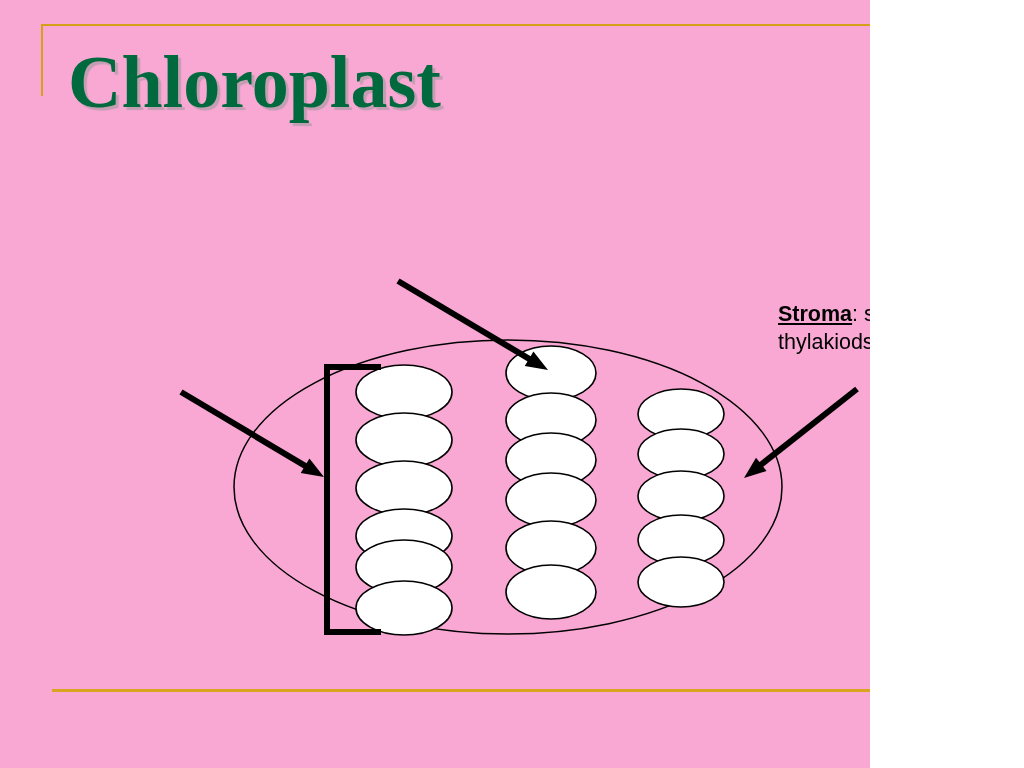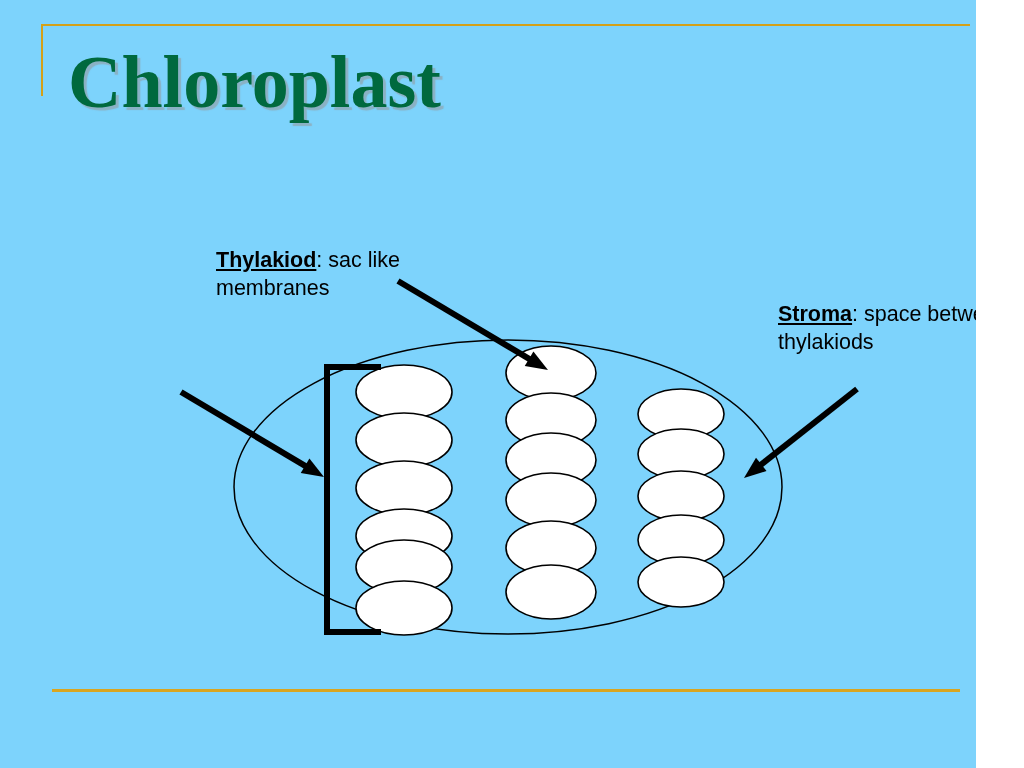--- a/index.html
+++ b/index.html
@@ -3,23 +3,23 @@
 <meta charset="utf-8">
 <title>Chloroplast</title>
 <style>
   html, body {
     margin: 0;
     padding: 0;
     background: #ffffff;
   }
   #slide {
     position: relative;
-    width: 976px;
+    width: 870px;
     height: 768px;
-    background: #7dd3fc;
+    background: #f9a8d4;
     overflow: hidden;
     font-family: "Liberation Sans", sans-serif;
   }
 
   
   .gold-top-rule {
     position: absolute;
     left: 41px;
     top: 24px;
     width: 929px;
@@ -94,23 +94,20 @@
 <body>
 
 <div id="slide">
 
   <div class="gold-top-rule"></div>
   <div class="gold-left-rule"></div>
   <div class="gold-bottom-rule"></div>
 
   <div class="slide-title">Chloroplast</div>
 
-  <div class="callout" id="callout-thylakiod">
-    <span class="term">Thylakiod</span><span>: sac like membranes</span>
-  </div>
 
 
   <div class="callout" id="callout-stroma">
     <span class="term">Stroma</span><span>: space between thylakiods</span>
   </div>
 
   <svg id="diagram" viewBox="0 0 1024 768">
     <g id="outer-membrane-group">
         <ellipse cx="508" cy="487" rx="274" ry="147" class="organelle-outline"></ellipse>
       </g>

